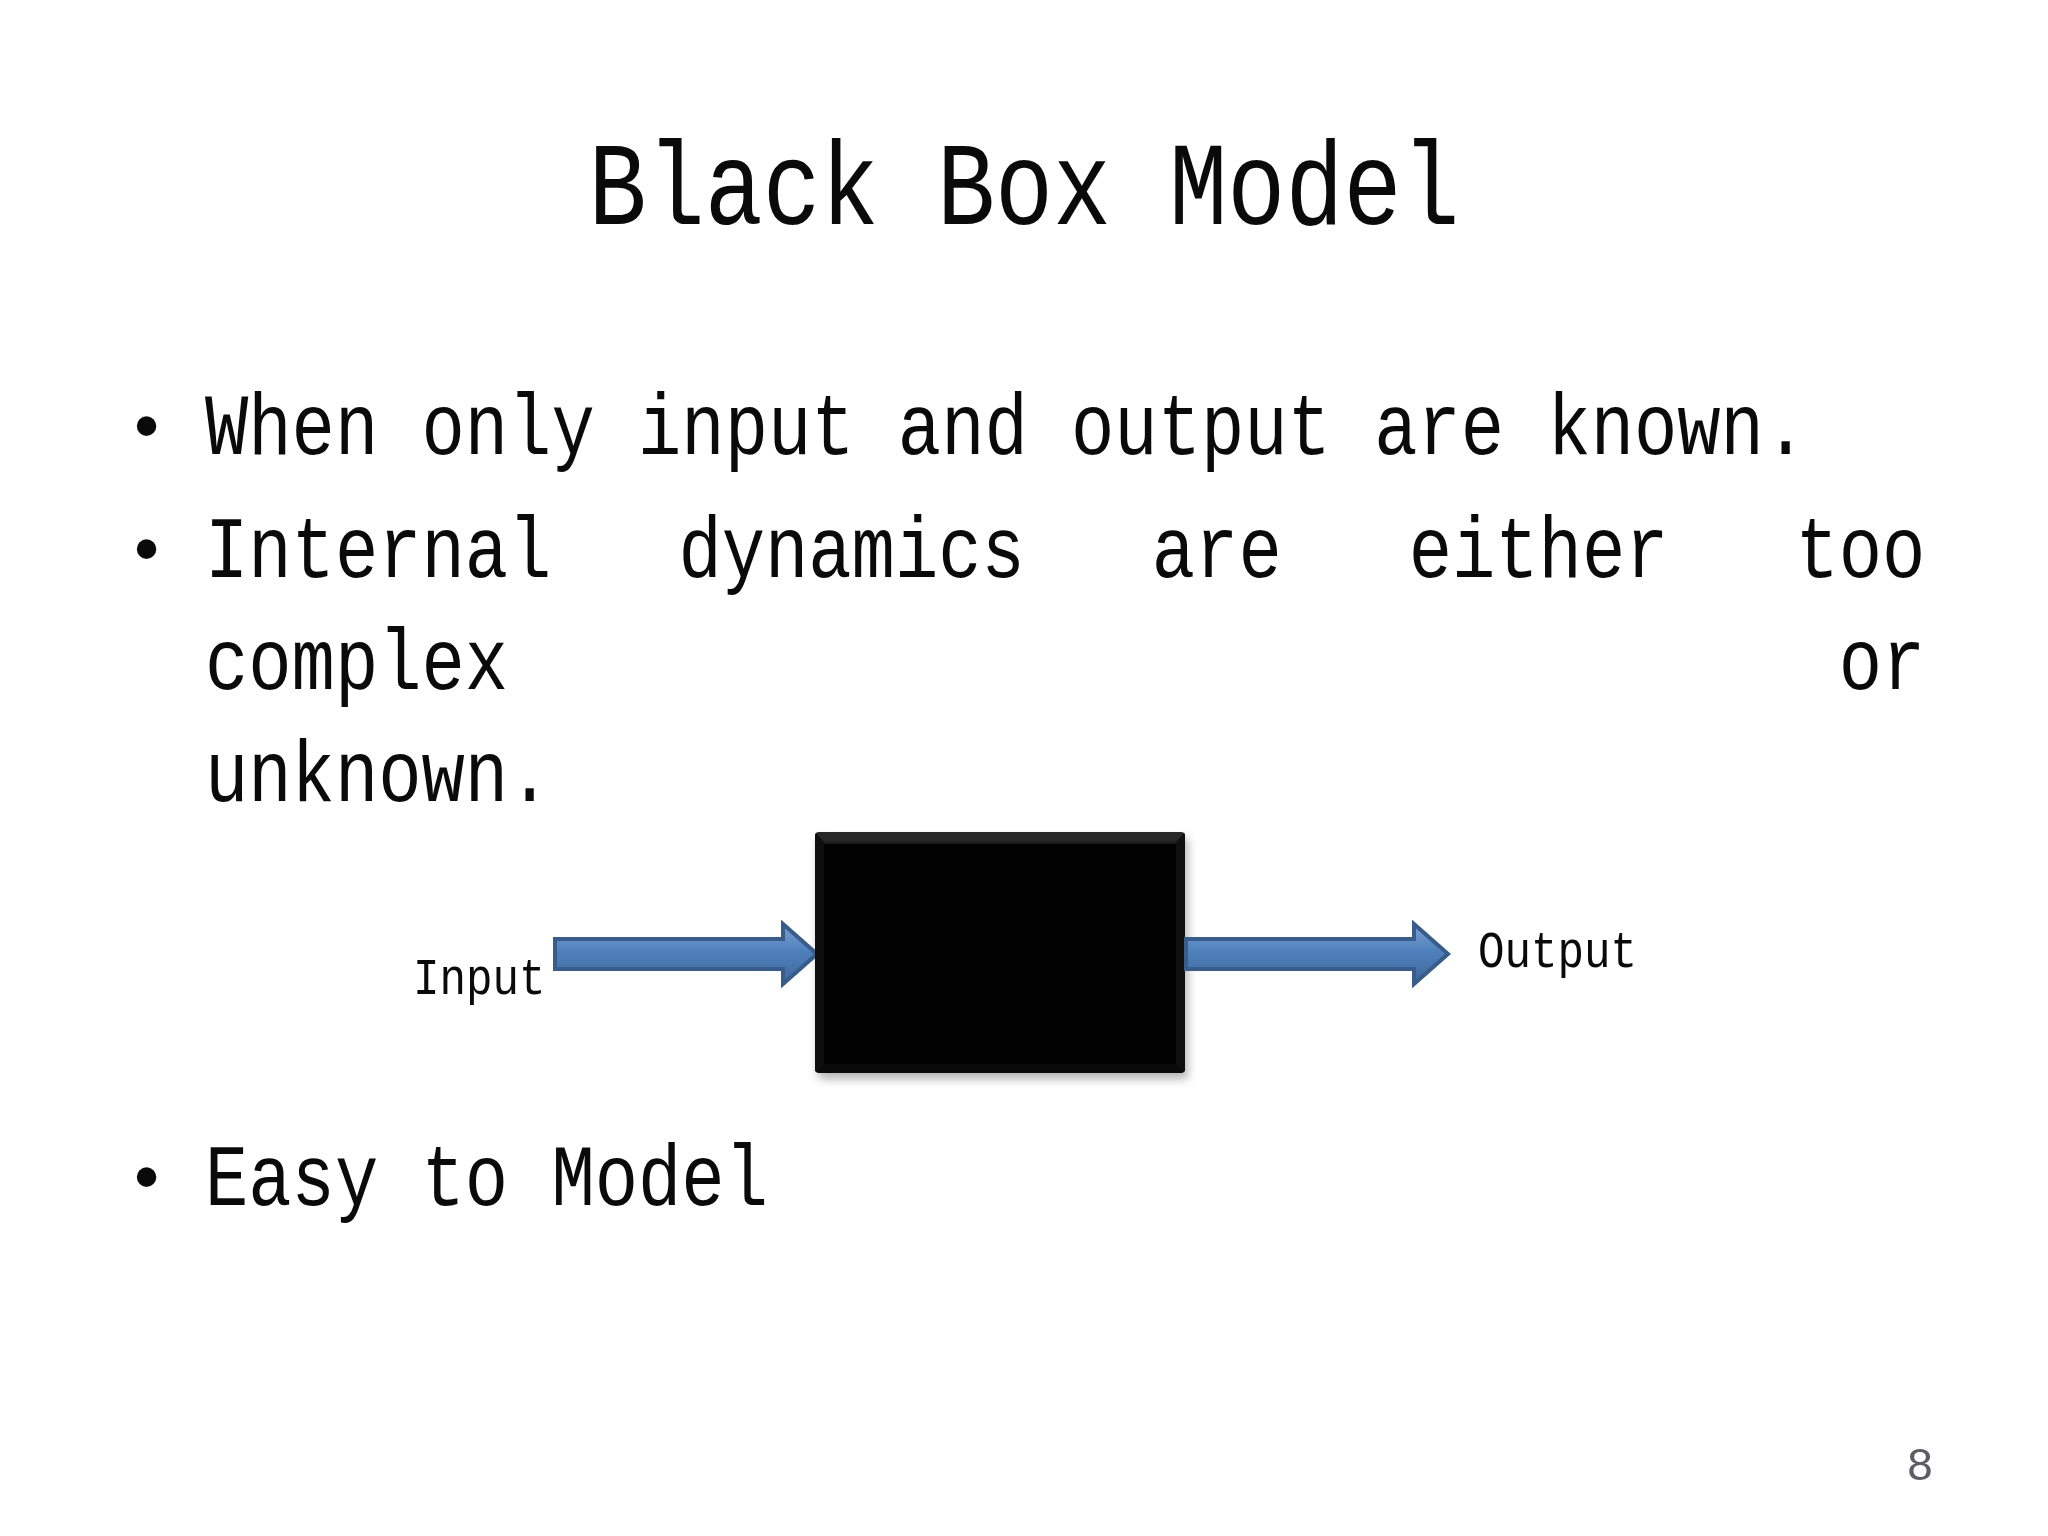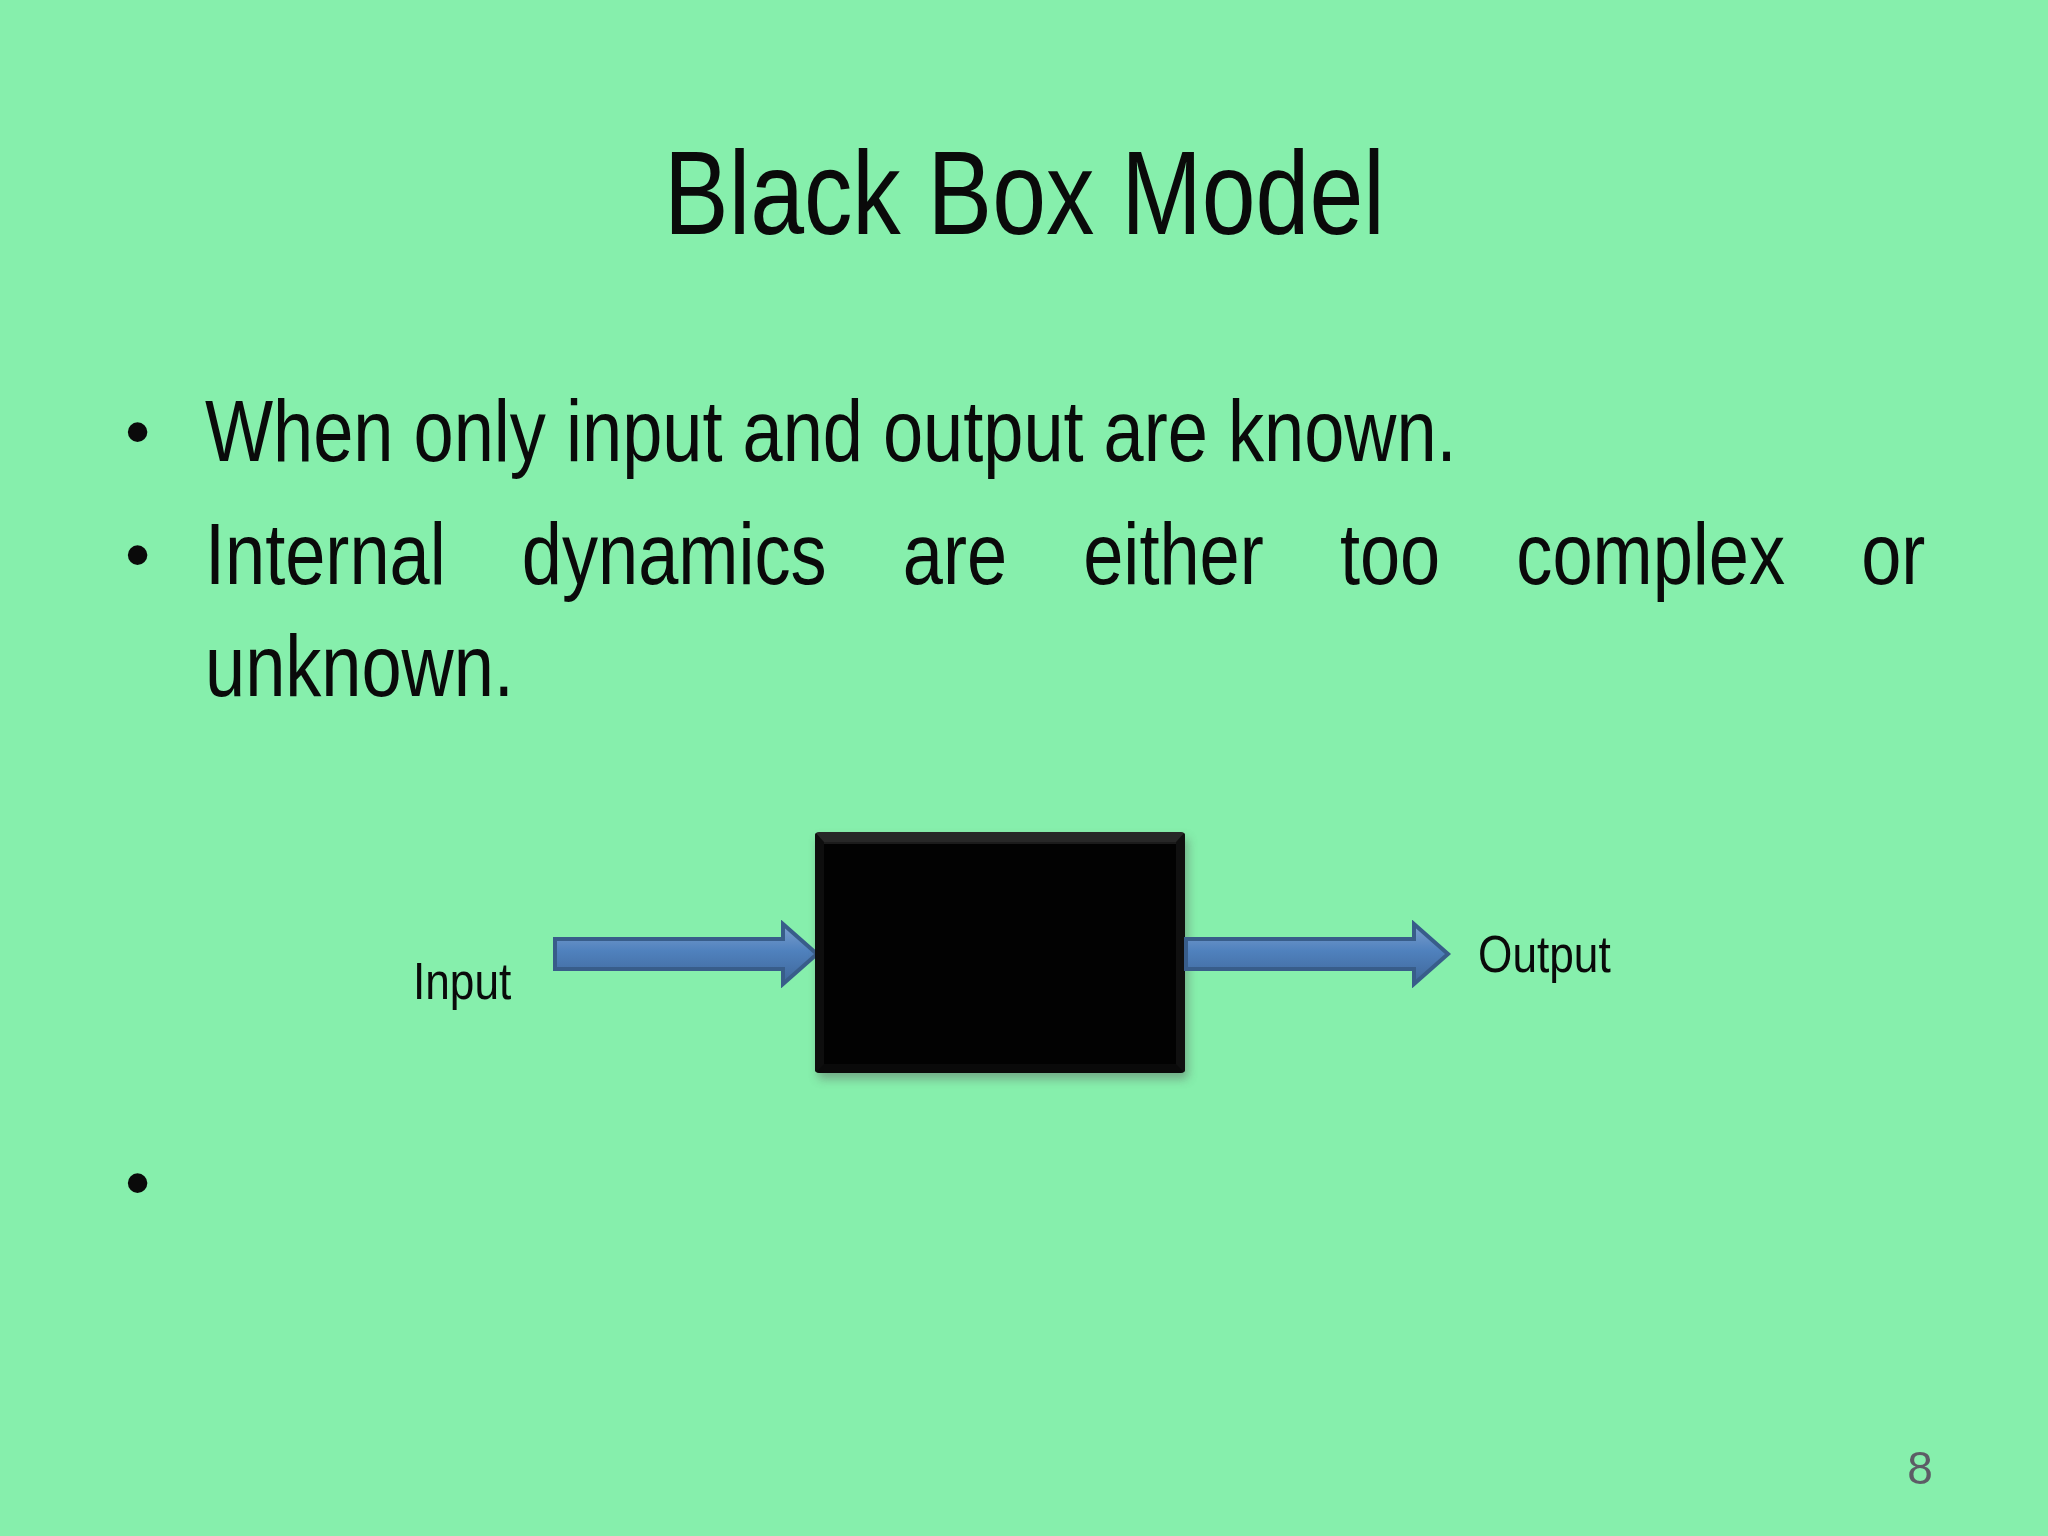--- a/index.html
+++ b/index.html
@@ -1,22 +1,22 @@
 <!DOCTYPE html>
 <html><head>
 <meta charset="utf-8">
 <style>
   html, body { margin: 0; padding: 0; background: #888; }
   #slide {
     position: relative;
     width: 2048px;
     height: 1536px;
-    background: #86efac;
+    background: #ffffff;
     overflow: hidden;
-    font-family: Liberation Sans, sans-serif;
+    font-family: Liberation Mono, monospace;
     color: #0a0a0a;
   }
 
   
   .title-block {
     position: absolute;
     left: 0; top: 118px;
     width: 2048px;
     text-align: center;
     font-size: 118px;
@@ -130,20 +130,23 @@
     <div class="text-wrap">
       <span class="condense-l">
         <span class="j-line">Internal dynamics are either too complex or</span>
         <span class="l-line">unknown.</span>
       </span>
     </div>
   </div>
 
   <div class="bullet-item" id="bullet-3">
     <span class="dot">•</span>
+    <div class="text-wrap">
+      <span class="condense-l">Easy to Model</span>
+    </div>
   </div>
 
   <div class="io-label" id="input-label">
     <span class="condense-s">Input</span>
   </div>
 
   <svg class="arrow-svg" id="input-arrow" viewBox="0 0 270 68" aria-hidden="true">
     <defs>
       <linearGradient id="arrowGrad1" x1="0" y1="0" x2="0" y2="1">
         <stop offset="0" stop-color="#7da0cf"></stop>

